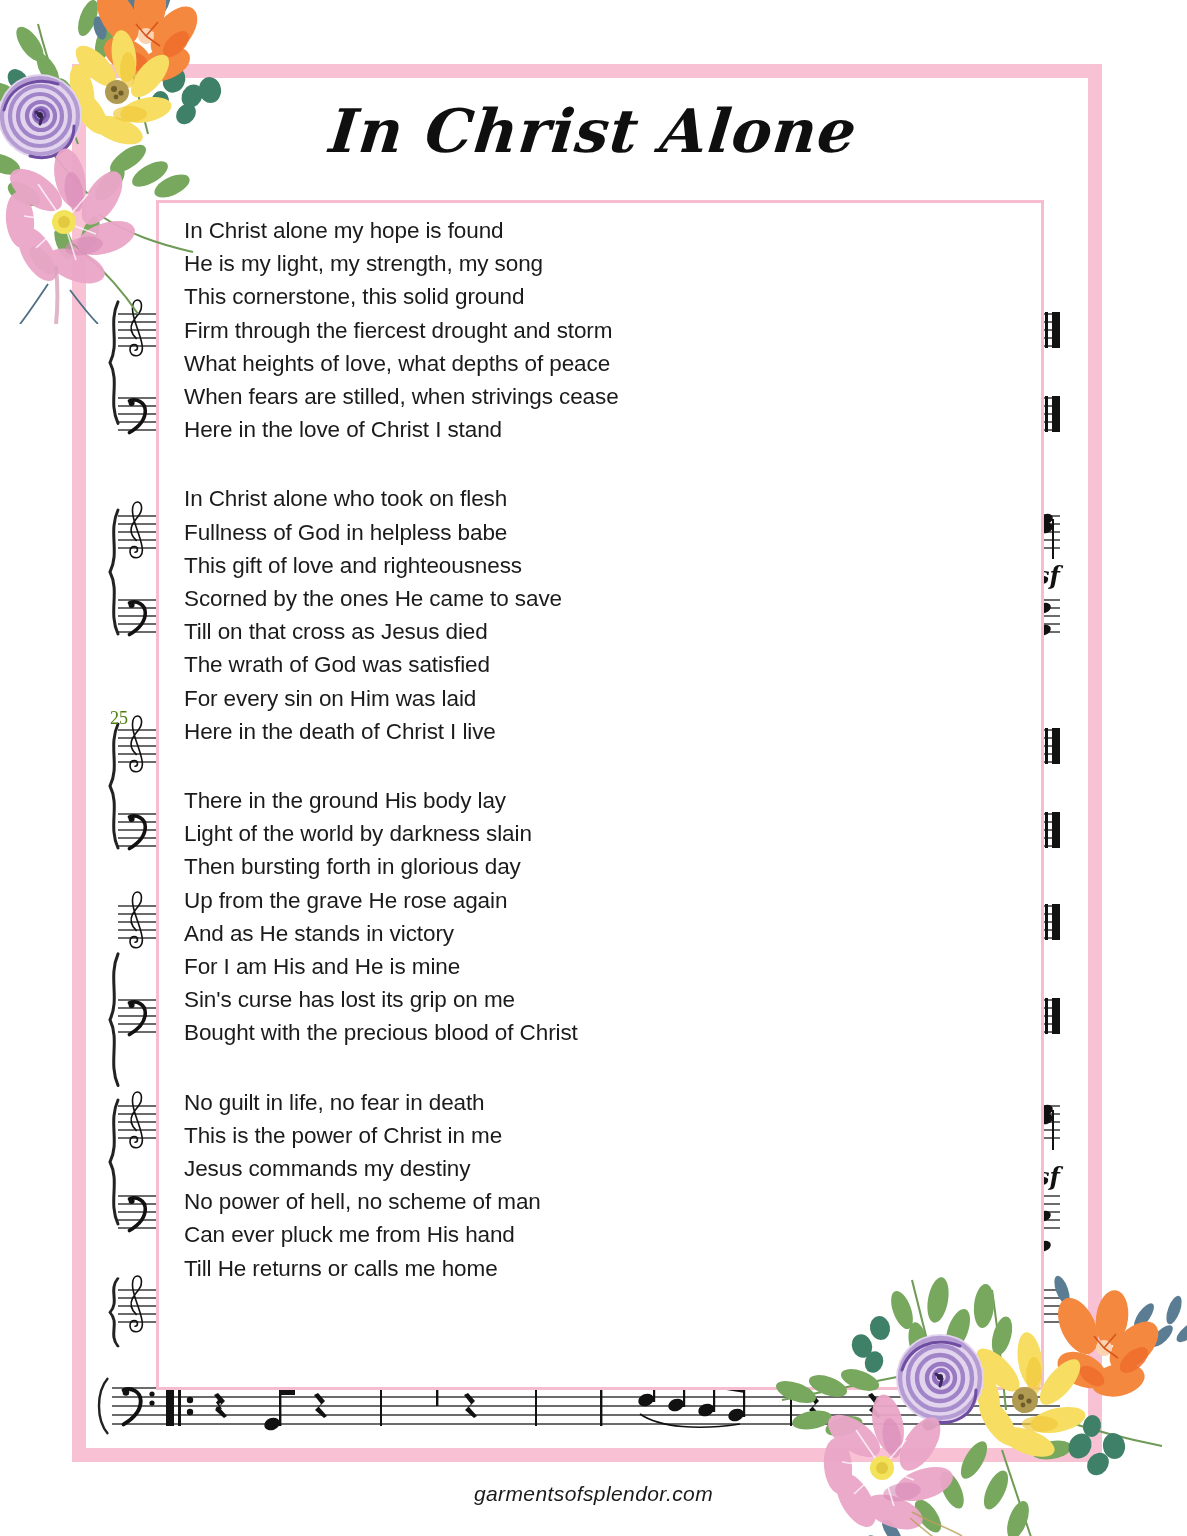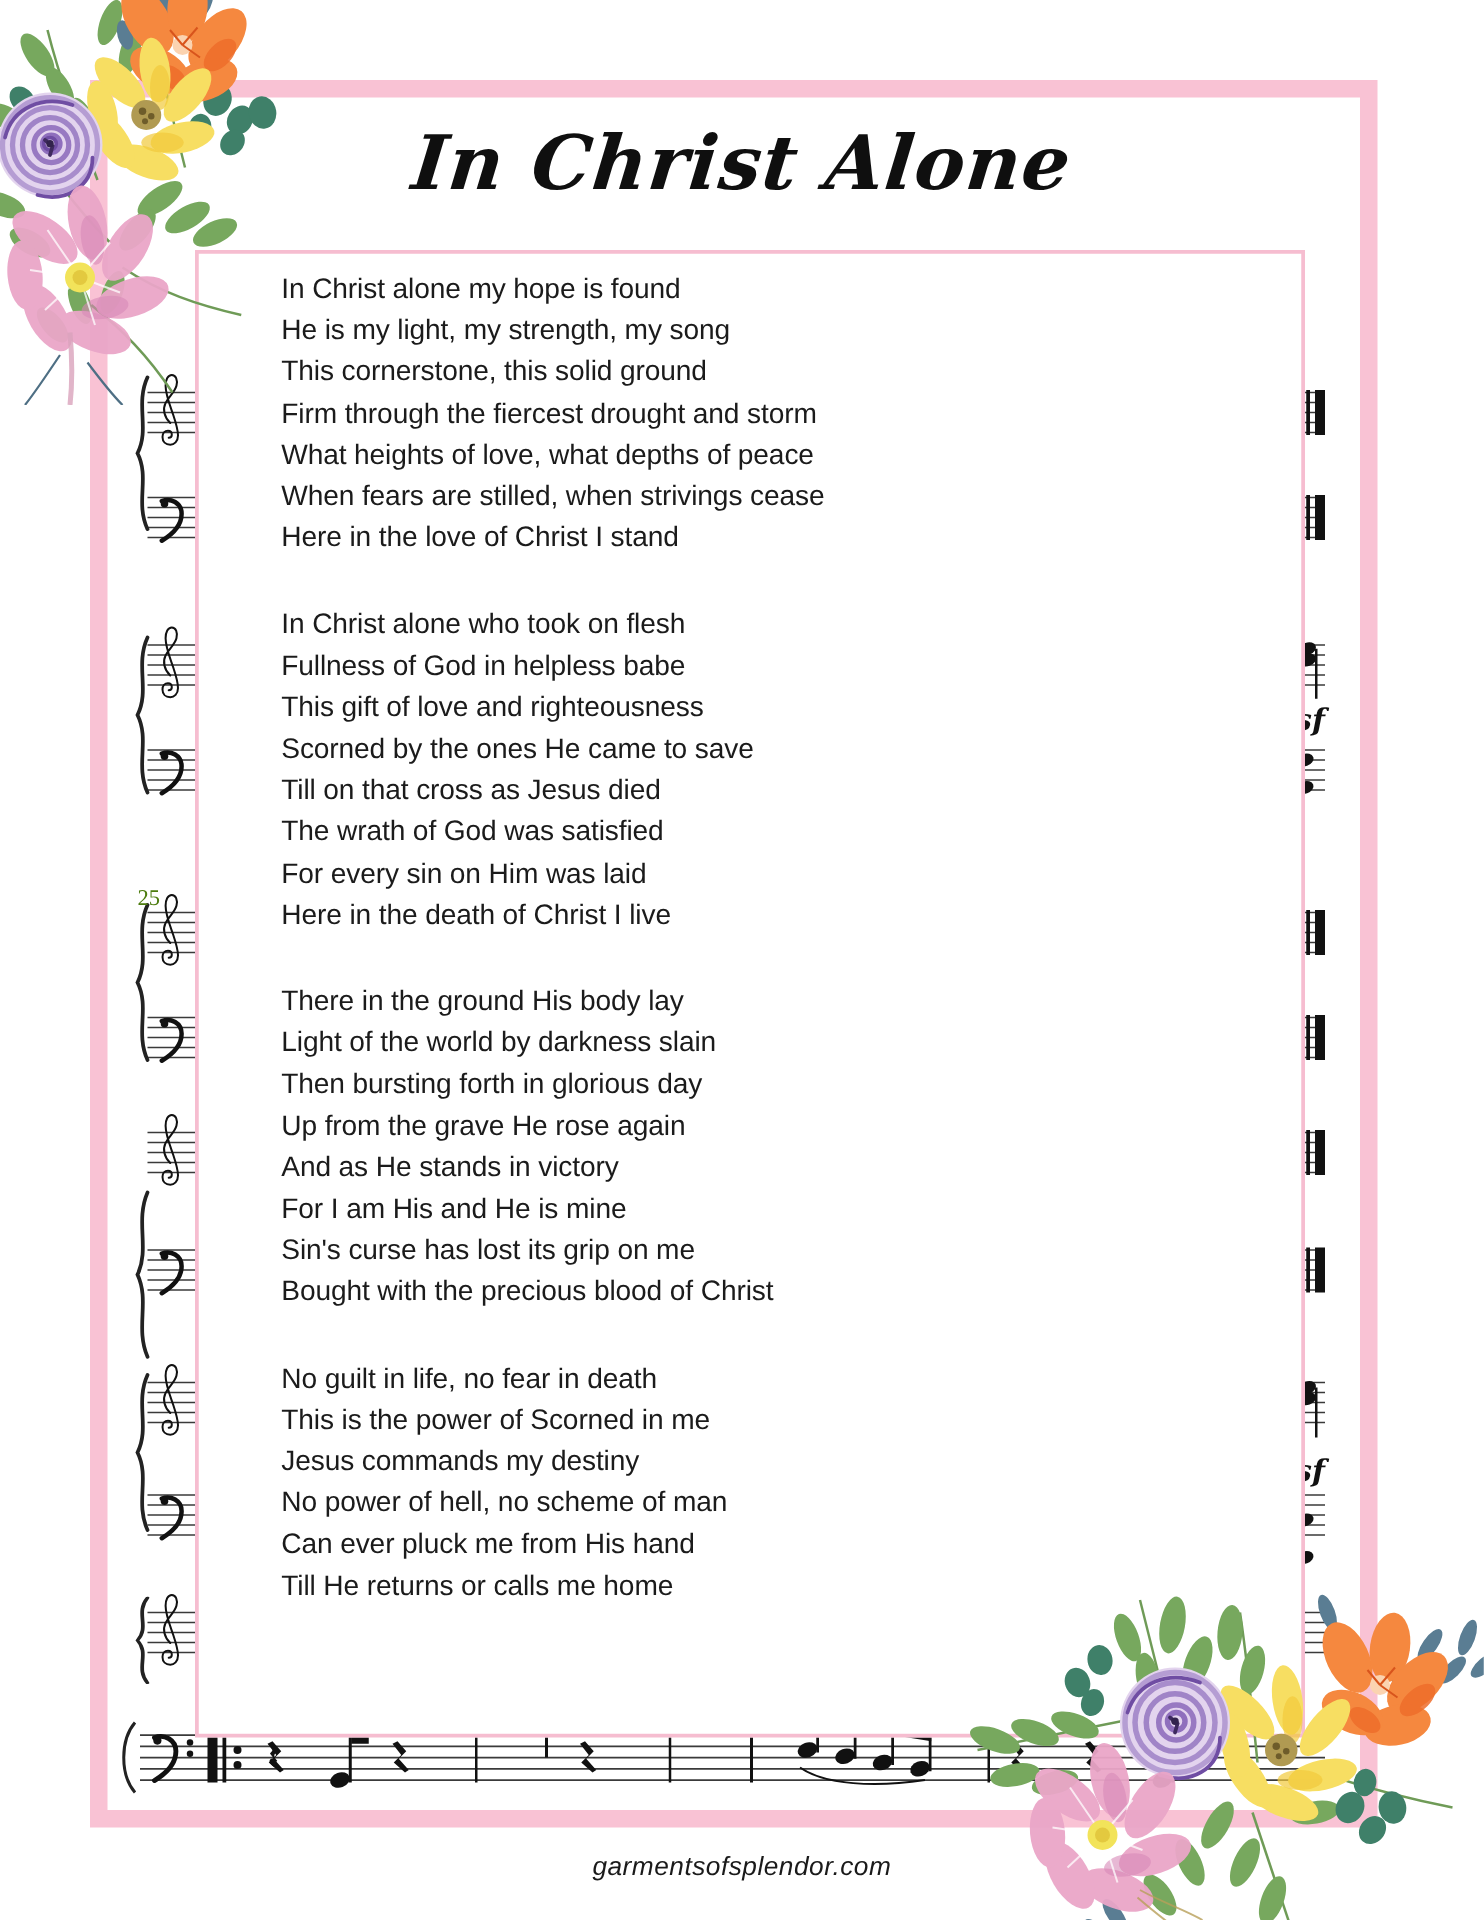--- a/index.html
+++ b/index.html
@@ -74,21 +74,20 @@
   }
   .verse{margin:0 0 36px 0;}
   .verse:last-child{margin-bottom:0;}
   .line{
     font-family:"Liberation Sans", sans-serif;
     font-size:22.5px;
     line-height:33.2px;
     color:#1b1b1b;
     white-space:nowrap;
     letter-spacing:-0.1px;
-    margin-left:41px;
   }
 
   
   .footer{
     position:absolute;
     left:0;right:0;top:1482px;
     text-align:center;
     z-index:8;
     font-family:"Liberation Sans", sans-serif;
     font-style:italic;
@@ -379,21 +378,21 @@
       <div class="line">Light of the world by darkness slain</div>
       <div class="line">Then bursting forth in glorious day</div>
       <div class="line">Up from the grave He rose again</div>
       <div class="line">And as He stands in victory</div>
       <div class="line">For I am His and He is mine</div>
       <div class="line">Sin's curse has lost its grip on me</div>
       <div class="line">Bought with the precious blood of Christ</div>
     </div>
     <div class="verse">
       <div class="line">No guilt in life, no fear in death</div>
-      <div class="line">This is the power of Scorned in me</div>
+      <div class="line">This is the power of Christ in me</div>
       <div class="line">Jesus commands my destiny</div>
       <div class="line">No power of hell, no scheme of man</div>
       <div class="line">Can ever pluck me from His hand</div>
       <div class="line">Till He returns or calls me home</div>
     </div>
   </div>
 
   <div class="measure-num" style="left:110px;top:708px;z-index:5;">25</div>
 
   <div class="floral floral-tl">

